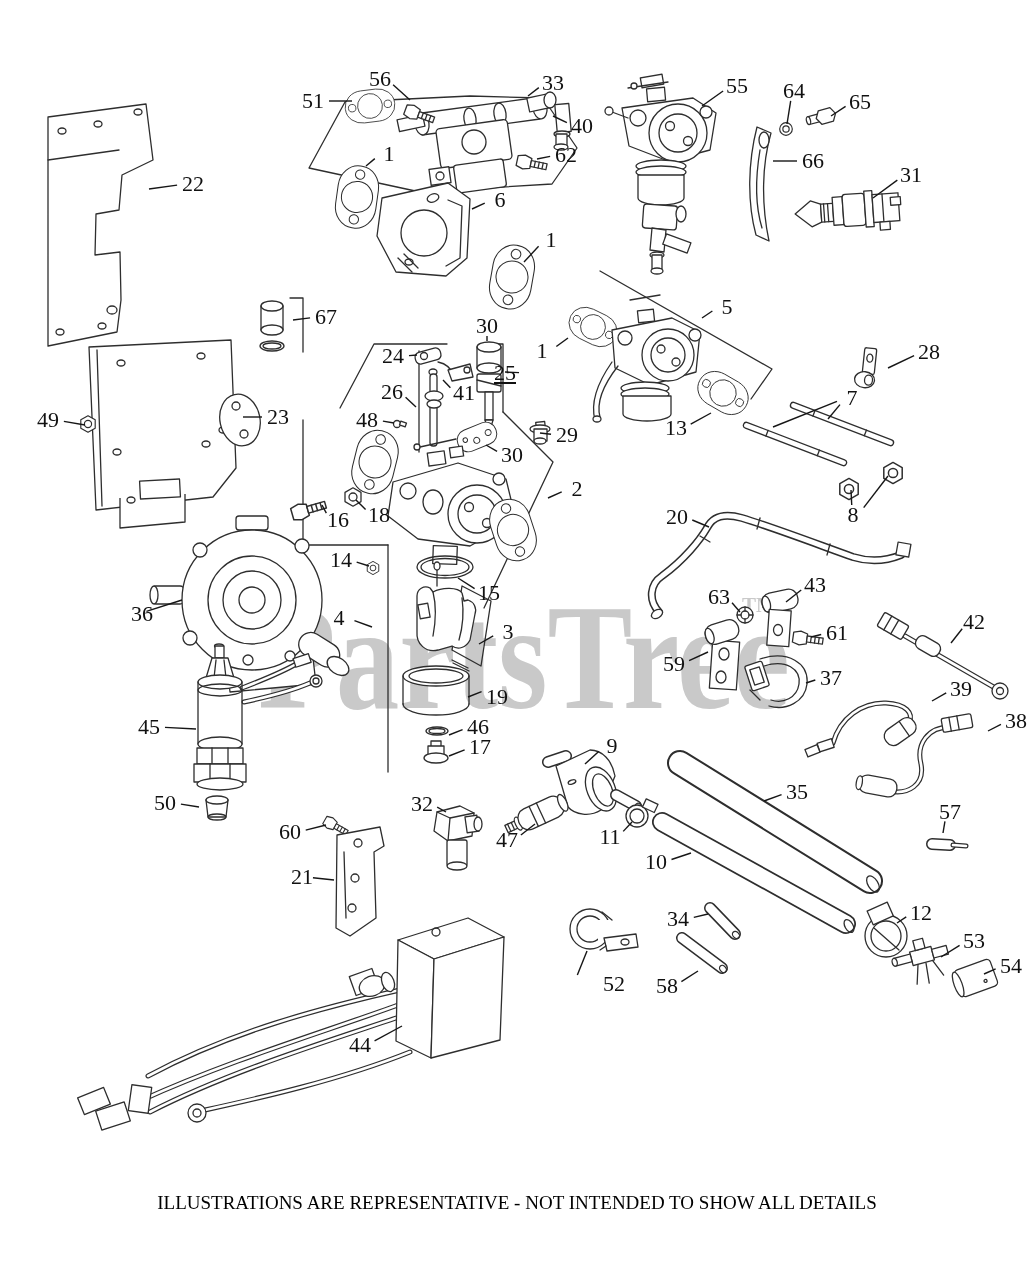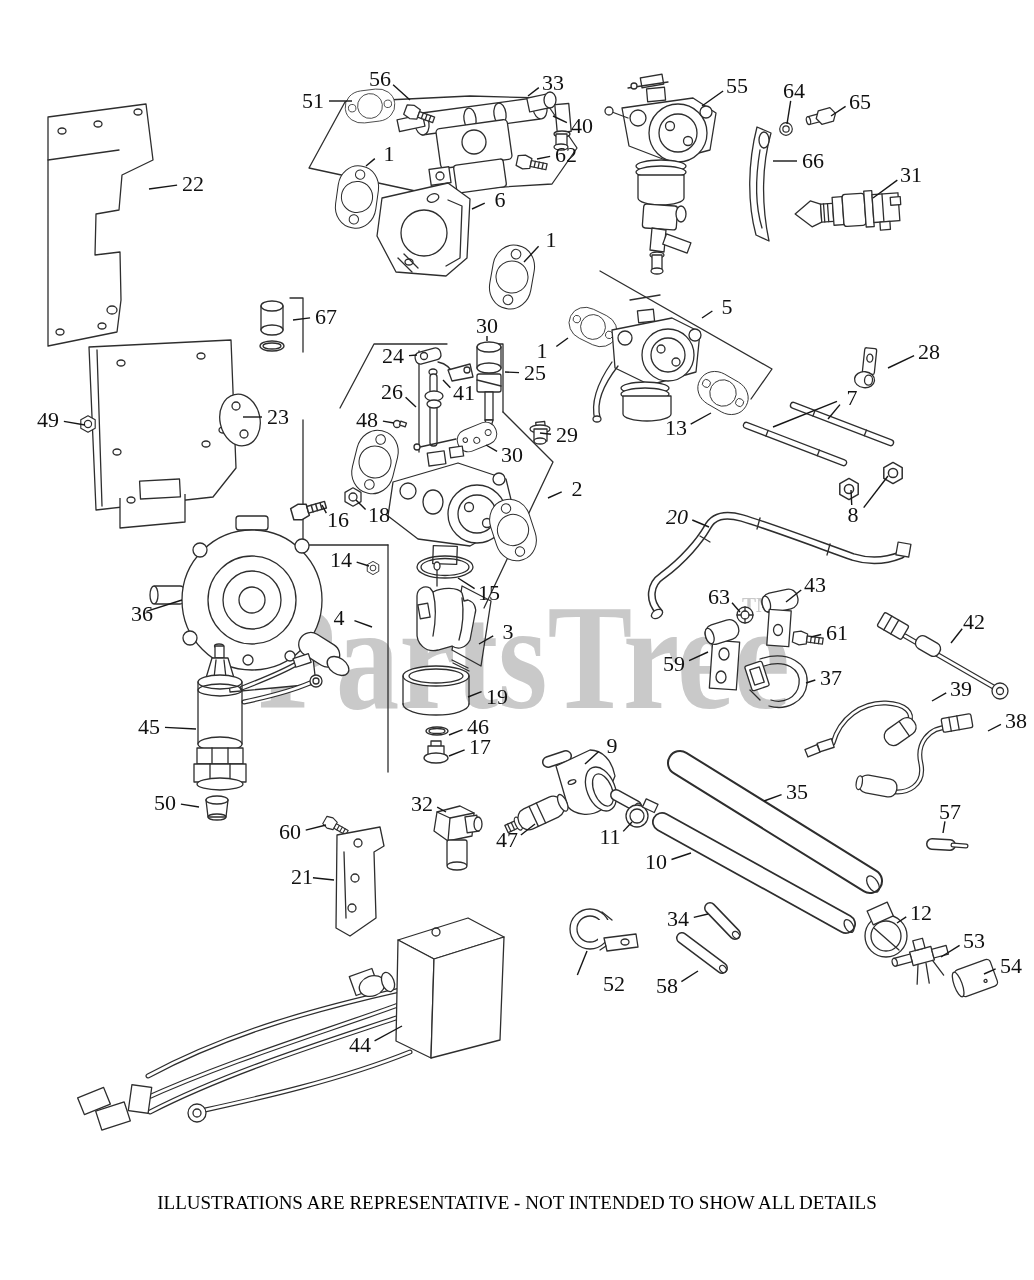--- a/index.html
+++ b/index.html
@@ -716,35 +716,35 @@
       <div class="callout" style="left: 911px; top: 175px;">31</div>
       <div class="callout" style="left: 193px; top: 184px;">22</div>
       <div class="callout" style="left: 500px; top: 200px;">6</div>
       <div class="callout" style="left: 551px; top: 240px;">1</div>
       <div class="callout" style="left: 326px; top: 317px;">67</div>
       <div class="callout" style="left: 727px; top: 307px;">5</div>
       <div class="callout" style="left: 487px; top: 326px;">30</div>
       <div class="callout" style="left: 929px; top: 352px;">28</div>
       <div class="callout" style="left: 393px; top: 356px;">24</div>
       <div class="callout" style="left: 542px; top: 351px;">1</div>
-      <div class="callout" style="left: 535px; top: 373px;">25</div>
+      <div class="callout" style="left: 505px; top: 373px; text-decoration: underline;">25</div>
       <div class="callout" style="left: 392px; top: 392px;">26</div>
       <div class="callout" style="left: 464px; top: 393px;">41</div>
       <div class="callout" style="left: 48px; top: 420px;">49</div>
       <div class="callout" style="left: 278px; top: 417px;">23</div>
       <div class="callout" style="left: 367px; top: 420px;">48</div>
       <div class="callout" style="left: 676px; top: 428px;">13</div>
       <div class="callout" style="left: 852px; top: 398px;">7</div>
       <div class="callout" style="left: 567px; top: 435px;">29</div>
       <div class="callout" style="left: 512px; top: 455px;">30</div>
       <div class="callout" style="left: 577px; top: 489px;">2</div>
       <div class="callout" style="left: 338px; top: 520px;">16</div>
       <div class="callout" style="left: 379px; top: 515px;">18</div>
       <div class="callout" style="left: 853px; top: 515px;">8</div>
-      <div class="callout" style="left: 677px; top: 517px; font-style: italic;">20</div>
+      <div class="callout" style="left: 677px; top: 517px;">20</div>
       <div class="callout" style="left: 341px; top: 560px;">14</div>
       <div class="callout" style="left: 131px; top: 614px; margin-left: 11px;">36</div>
       <div class="callout" style="left: 489px; top: 593px;">15</div>
       <div class="callout" style="left: 339px; top: 618px;">4</div>
       <div class="callout" style="left: 815px; top: 585px;">43</div>
       <div class="callout" style="left: 719px; top: 597px;">63</div>
       <div class="callout" style="left: 508px; top: 632px;">3</div>
       <div class="callout" style="left: 837px; top: 633px;">61</div>
       <div class="callout" style="left: 974px; top: 622px;">42</div>
       <div class="callout" style="left: 674px; top: 664px;">59</div>

